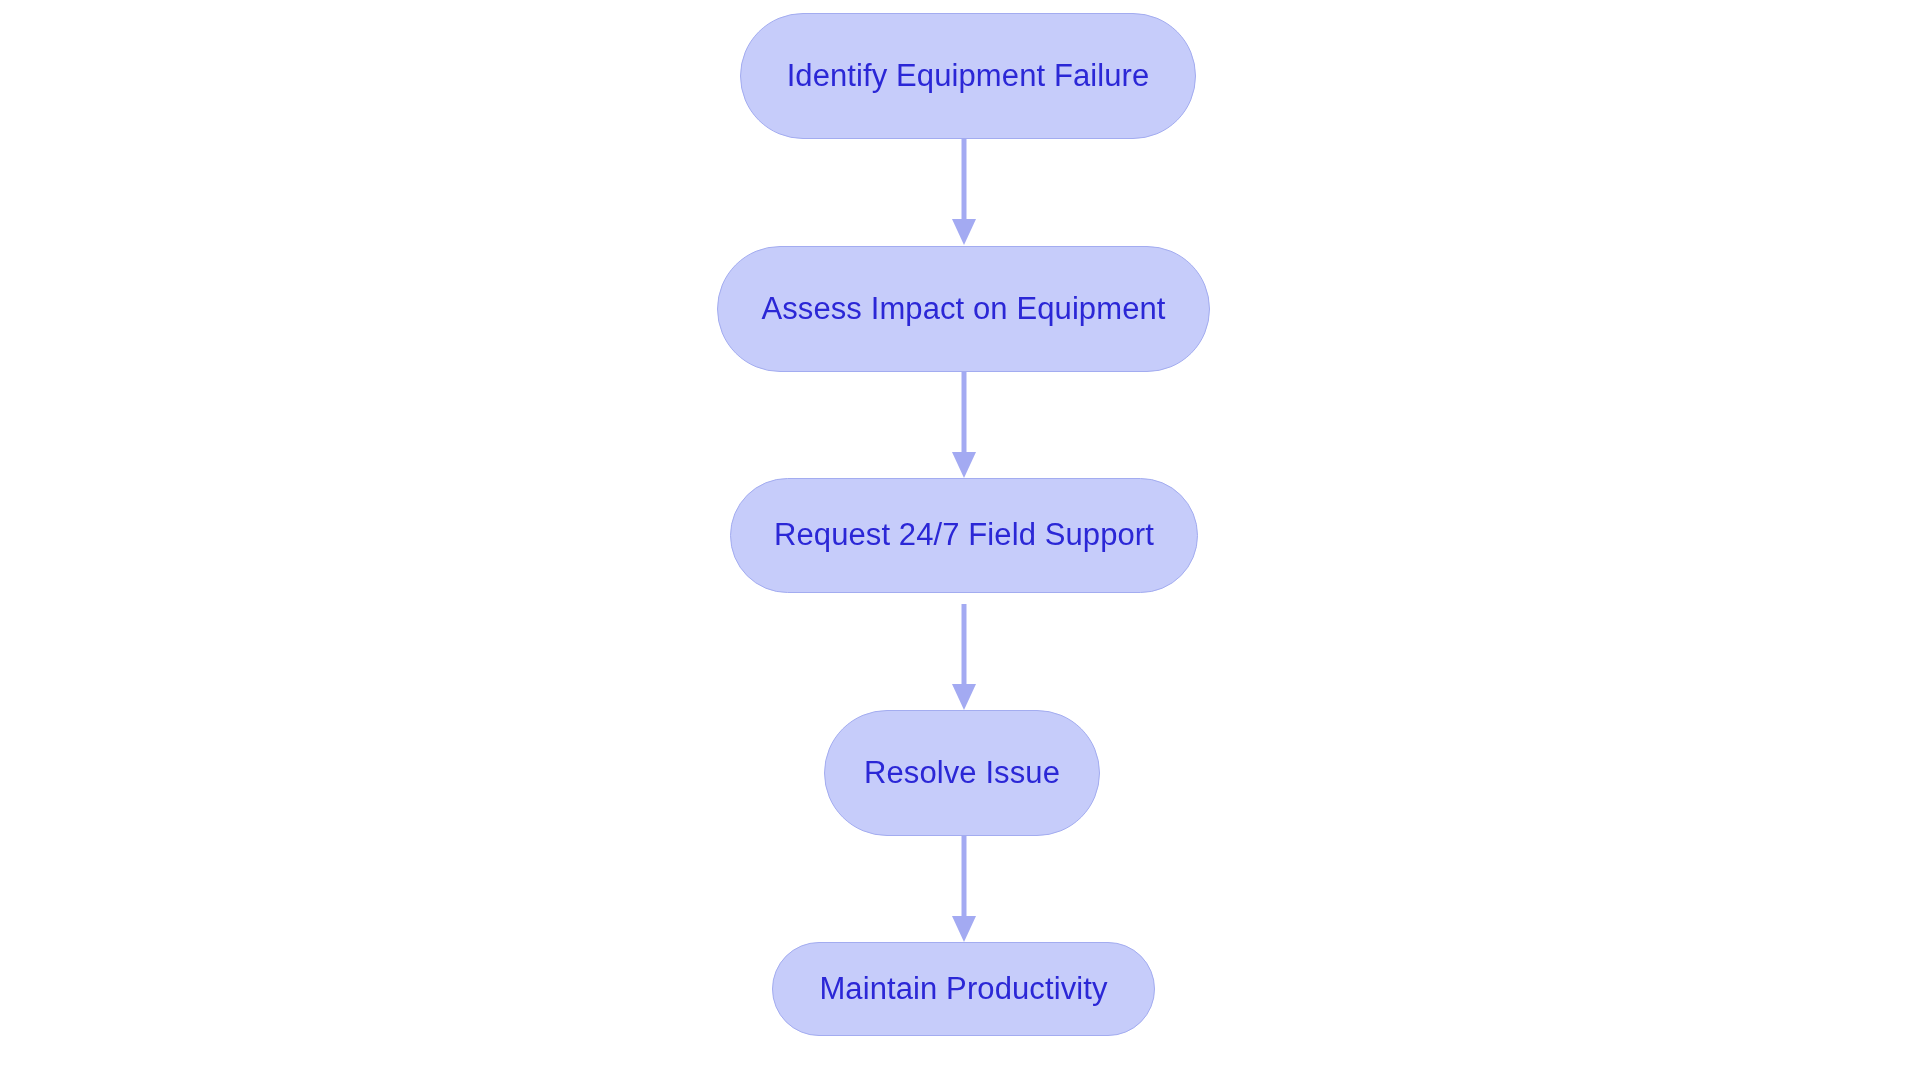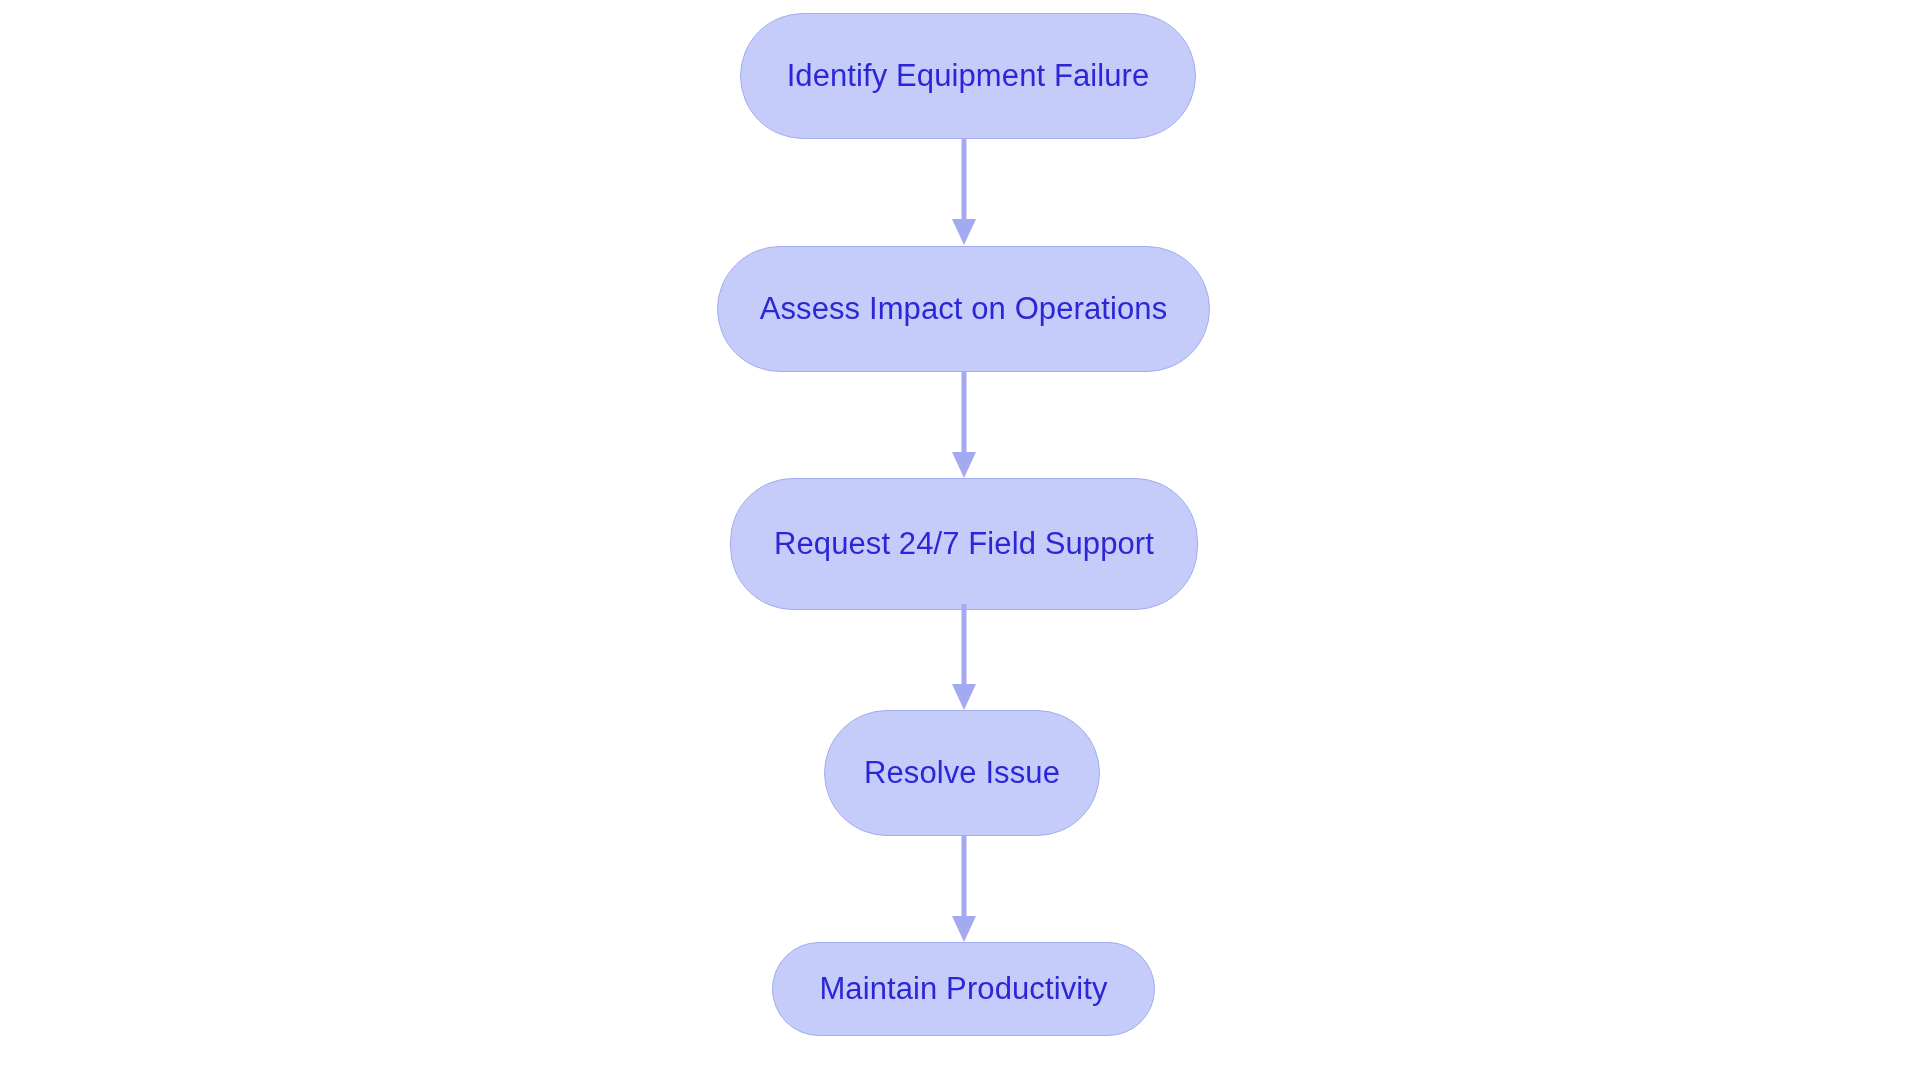--- a/index.html
+++ b/index.html
@@ -38,21 +38,21 @@
     white-space: nowrap;
     -webkit-font-smoothing: antialiased;
   }
   .node-label {
     display: block;
     padding-bottom: 2px;
   }
   
   #node-1 { left: 740px;  top: 13px;  width: 456px; height: 126px; }
   #node-2 { left: 717px;  top: 246px; width: 493px; height: 126px; }
-  #node-3 { left: 730px;  top: 478px; width: 468px; height: 132px; }
+  #node-3 { left: 730px;  top: 478px; width: 468px; height: 115px; }
   #node-4 { left: 824px;  top: 710px; width: 276px; height: 126px; justify-content: center; }
   #node-5 { left: 772px;  top: 942px; width: 383px; height: 94px; }
 
   
   .connector {
     position: absolute;
     left: 940px;
     width: 48px;
     height: 108px;
     overflow: visible;
@@ -72,21 +72,21 @@
   </div>
 
   <div class="connector" id="edge-1-2">
     <svg width="48" height="108" viewBox="0 0 48 108">
       <line x1="24" y1="0" x2="24" y2="88" stroke="#a3aaf2" stroke-width="5"></line>
       <polygon points="24,106 12,80 36,80" fill="#a3aaf2"></polygon>
     </svg>
   </div>
 
   <div class="node" id="node-2">
-    <span class="node-label">Assess Impact on Operations</span>
+    <span class="node-label">Assess Impact on Equipment</span>
   </div>
 
   <div class="connector" id="edge-2-3">
     <svg width="48" height="108" viewBox="0 0 48 108">
       <line x1="24" y1="0" x2="24" y2="88" stroke="#a3aaf2" stroke-width="5"></line>
       <polygon points="24,106 12,80 36,80" fill="#a3aaf2"></polygon>
     </svg>
   </div>
 
   <div class="node" id="node-3">

